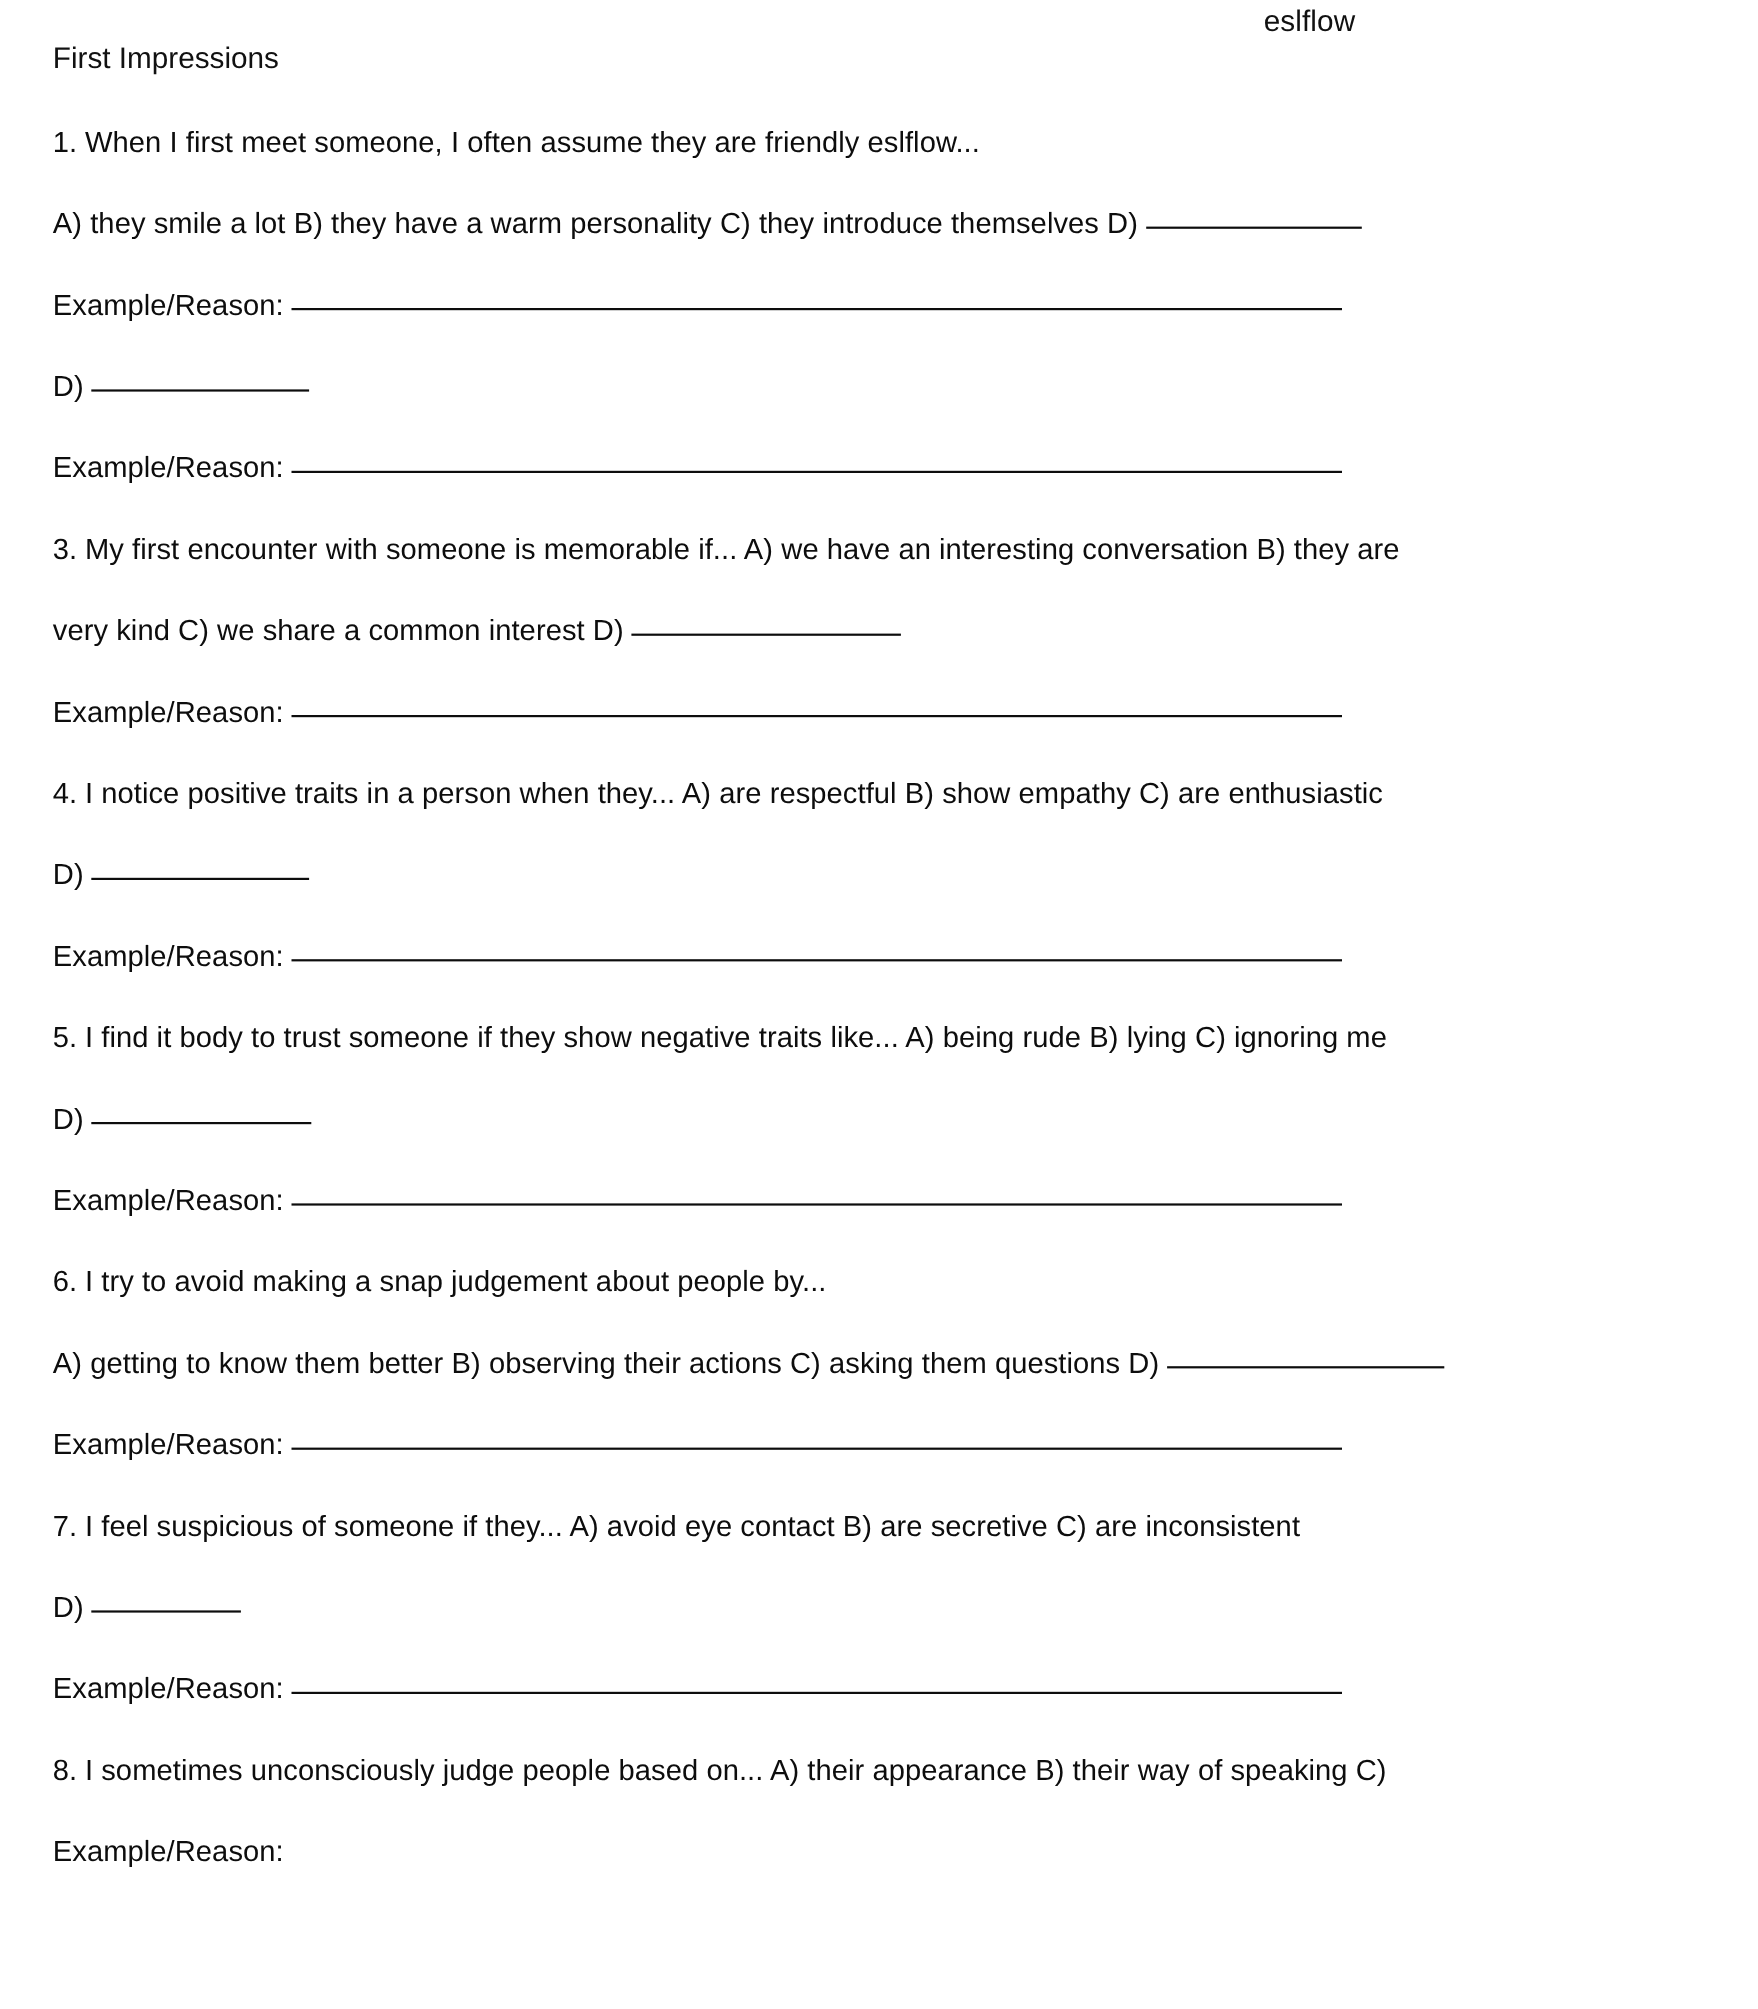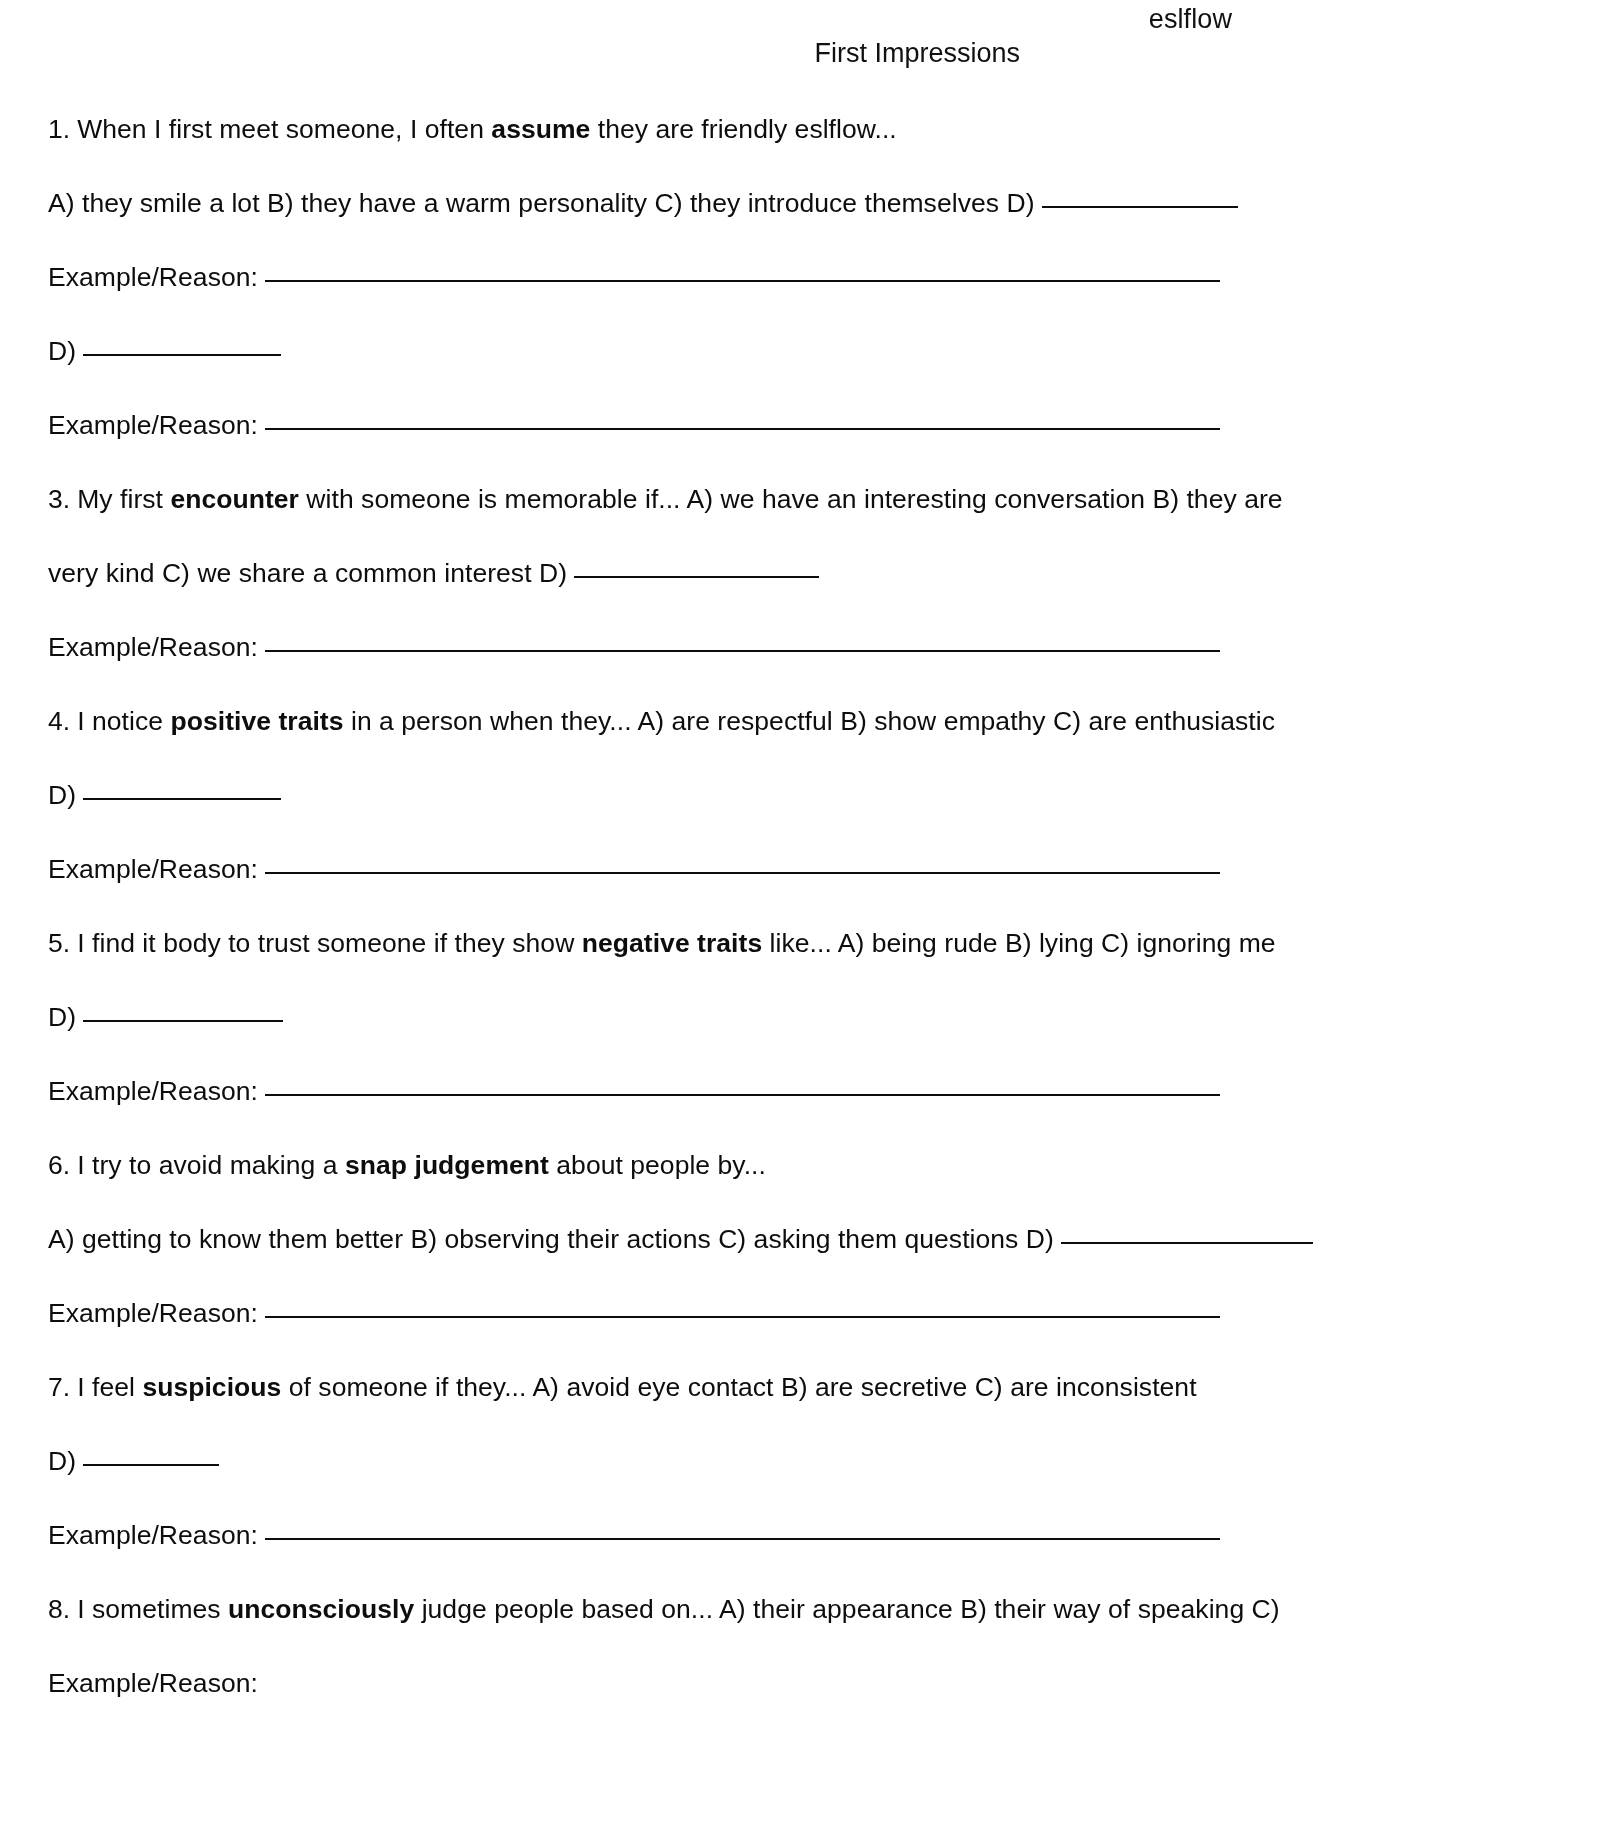--- a/index.html
+++ b/index.html
@@ -25,41 +25,41 @@
   .brand {
     position: absolute;
     top: 2px;
     right: 38px;
     font-size: 27px;
     line-height: 34px;
     letter-spacing: 0.1px;
     color: #111111;
   }
   .doc-title {
-    text-align: right;
+    text-align: left;
     font-size: 27px;
     line-height: 34px;
     padding-top: 36px;
     padding-right: 210px;
     color: #111111;
     white-space: nowrap;
   }
   .body-block {
     padding-top: 44px;
   }
   .line {
     font-size: 26.5px;
     line-height: 31px;
     margin: 0 0 43px 0;
     white-space: nowrap;
     color: #0d0d0d;
     letter-spacing: 0.05px;
   }
   b {
-    font-weight: bold;
+    font-weight: normal;
     margin-top: 29px;
   }
   .blank {
     display: inline-block;
     border-bottom: 2px solid #0d0d0d;
     vertical-align: 4px;
     height: 0;
   }
   .bl-d1  { width: 196px; }
   .bl-d2  { width: 198px; }

